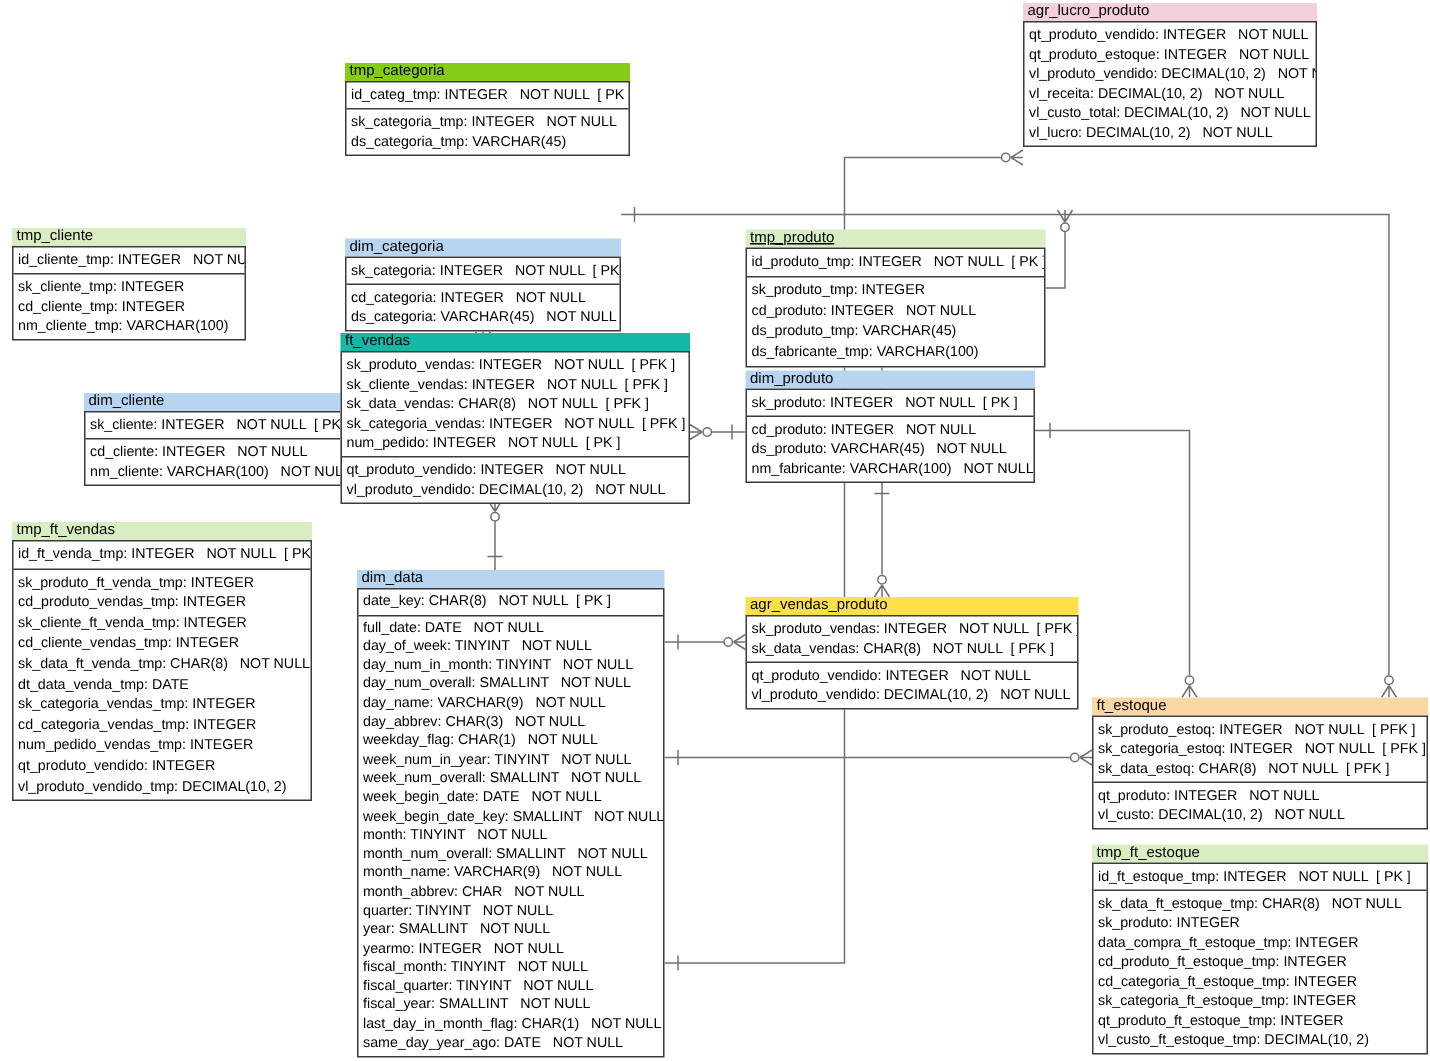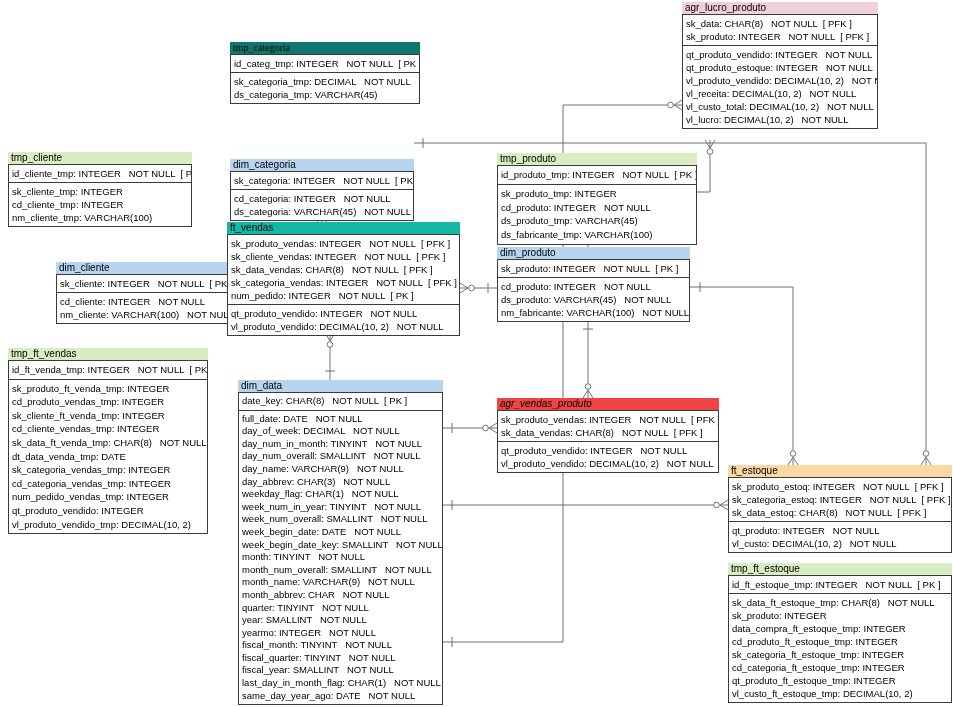--- a/index.html
+++ b/index.html
@@ -83,44 +83,44 @@
         <path d="M720,505 L728,510 M720,505 L728,505 M720,505 L728,500"></path>
       </g>
       <g stroke="#707070" fill="none" stroke-width="1">
         <path d="M690,287 H793 V450"></path>
         <path d="M700,282 L700,292"></path>
         <circle cx="793" cy="453.5" r="2.8" fill="#fff"></circle>
         <path d="M793,457 L788,465 M793,457 L793,465 M793,457 L798,465"></path>
       </g>
     </svg>
 <div class="tbl" style="left: 230px; top: 42px; width: 190px;">
-      <div class="tbl-title" style="background: #0f766e; font-family: Liberation Serif, serif;">tmp_categoria</div>
+      <div class="tbl-title" style="background: #84cc16;">tmp_categoria</div>
       <div class="tbl-box">
         <div class="sec pk">
           <div class="col-row">id_categ_tmp: INTEGER   NOT NULL  [ PK ]</div>
         </div>
         <div class="sec">
-          <div class="col-row">sk_categoria_tmp: DECIMAL   NOT NULL</div>
+          <div class="col-row">sk_categoria_tmp: INTEGER   NOT NULL</div>
           <div class="col-row">ds_categoria_tmp: VARCHAR(45)</div>
         </div>
       </div>
     </div>
     <div class="tbl" style="left: 230px; top: 112px; width: 184px;">
       <div class="tbl-title" style="background: rgb(183, 213, 240); margin-top: 47px;">dim_categoria</div>
       <div class="tbl-box">
         <div class="sec pk">
           <div class="col-row">sk_categoria: INTEGER   NOT NULL  [ PK ]</div>
         </div>
         <div class="sec">
           <div class="col-row">cd_categoria: INTEGER   NOT NULL</div>
           <div class="col-row">ds_categoria: VARCHAR(45)   NOT NULL</div>
         </div>
       </div>
     </div>
-    <div class="tbl" style="left: 8px; top: 152px; width: 184px;">
+    <div class="tbl" style="left: 8px; top: 152px; width: 156px;">
       <div class="tbl-title" style="background: rgb(217, 237, 195);">tmp_cliente</div>
       <div class="tbl-box">
         <div class="sec pk">
           <div class="col-row">id_cliente_tmp: INTEGER   NOT NULL  [ PK ]</div>
         </div>
         <div class="sec">
           <div class="col-row">sk_cliente_tmp: INTEGER</div>
           <div class="col-row">cd_cliente_tmp: INTEGER</div>
           <div class="col-row">nm_cliente_tmp: VARCHAR(100)</div>
         </div>
@@ -176,21 +176,21 @@
       </div>
     </div>
     <div class="tbl" style="left: 238px; top: 380px; width: 205px; --rh: 12.6px;">
       <div class="tbl-title" style="background: rgb(183, 213, 240);">dim_data</div>
       <div class="tbl-box">
         <div class="sec pk">
           <div class="col-row">date_key: CHAR(8)   NOT NULL  [ PK ]</div>
         </div>
         <div class="sec">
           <div class="col-row">full_date: DATE   NOT NULL</div>
-          <div class="col-row">day_of_week: DECIMAL   NOT NULL</div>
+          <div class="col-row">day_of_week: TINYINT   NOT NULL</div>
           <div class="col-row">day_num_in_month: TINYINT   NOT NULL</div>
           <div class="col-row">day_num_overall: SMALLINT   NOT NULL</div>
           <div class="col-row">day_name: VARCHAR(9)   NOT NULL</div>
           <div class="col-row">day_abbrev: CHAR(3)   NOT NULL</div>
           <div class="col-row">weekday_flag: CHAR(1)   NOT NULL</div>
           <div class="col-row">week_num_in_year: TINYINT   NOT NULL</div>
           <div class="col-row">week_num_overall: SMALLINT   NOT NULL</div>
           <div class="col-row">week_begin_date: DATE   NOT NULL</div>
           <div class="col-row">week_begin_date_key: SMALLINT   NOT NULL</div>
           <div class="col-row">month: TINYINT   NOT NULL</div>
@@ -202,21 +202,21 @@
           <div class="col-row">yearmo: INTEGER   NOT NULL</div>
           <div class="col-row">fiscal_month: TINYINT   NOT NULL</div>
           <div class="col-row">fiscal_quarter: TINYINT   NOT NULL</div>
           <div class="col-row">fiscal_year: SMALLINT   NOT NULL</div>
           <div class="col-row">last_day_in_month_flag: CHAR(1)   NOT NULL</div>
           <div class="col-row">same_day_year_ago: DATE   NOT NULL</div>
         </div>
       </div>
     </div>
     <div class="tbl" style="left: 497px; top: 153px; width: 200px; --rh: 13.8px;">
-      <div class="tbl-title" style="background: rgb(217, 237, 195);">tmp_produto</div>
+      <div class="tbl-title" style="background: rgb(217, 237, 195); text-decoration: underline;">tmp_produto</div>
       <div class="tbl-box">
         <div class="sec pk">
           <div class="col-row">id_produto_tmp: INTEGER   NOT NULL  [ PK ]</div>
         </div>
         <div class="sec">
           <div class="col-row">sk_produto_tmp: INTEGER</div>
           <div class="col-row">cd_produto: INTEGER   NOT NULL</div>
           <div class="col-row">ds_produto_tmp: VARCHAR(45)</div>
           <div class="col-row">ds_fabricante_tmp: VARCHAR(100)</div>
         </div>
@@ -231,36 +231,32 @@
         <div class="sec">
           <div class="col-row">cd_produto: INTEGER   NOT NULL</div>
           <div class="col-row">ds_produto: VARCHAR(45)   NOT NULL</div>
           <div class="col-row">nm_fabricante: VARCHAR(100)   NOT NULL</div>
         </div>
       </div>
     </div>
     <div class="tbl" style="left: 682px; top: 2px; width: 196px;">
       <div class="tbl-title" style="background: rgb(242, 207, 221);">agr_lucro_produto</div>
       <div class="tbl-box">
-        <div class="sec pk">
-          <div class="col-row">sk_data: CHAR(8)   NOT NULL  [ PFK ]</div>
-          <div class="col-row">sk_produto: INTEGER   NOT NULL  [ PFK ]</div>
-        </div>
         <div class="sec">
           <div class="col-row">qt_produto_vendido: INTEGER   NOT NULL</div>
           <div class="col-row">qt_produto_estoque: INTEGER   NOT NULL</div>
           <div class="col-row">vl_produto_vendido: DECIMAL(10, 2)   NOT NULL</div>
           <div class="col-row">vl_receita: DECIMAL(10, 2)   NOT NULL</div>
           <div class="col-row">vl_custo_total: DECIMAL(10, 2)   NOT NULL</div>
           <div class="col-row">vl_lucro: DECIMAL(10, 2)   NOT NULL</div>
         </div>
       </div>
     </div>
     <div class="tbl" style="left: 497px; top: 398px; width: 222px;">
-      <div class="tbl-title" style="background: #ef4444; font-style: italic;">agr_vendas_produto</div>
+      <div class="tbl-title" style="background: #fde047;">agr_vendas_produto</div>
       <div class="tbl-box">
         <div class="sec pk">
           <div class="col-row">sk_produto_vendas: INTEGER   NOT NULL  [ PFK ]</div>
           <div class="col-row">sk_data_vendas: CHAR(8)   NOT NULL  [ PFK ]</div>
         </div>
         <div class="sec">
           <div class="col-row">qt_produto_vendido: INTEGER   NOT NULL</div>
           <div class="col-row">vl_produto_vendido: DECIMAL(10, 2)   NOT NULL</div>
         </div>
       </div>
@@ -283,20 +279,20 @@
       <div class="tbl-title" style="background: rgb(217, 237, 195);">tmp_ft_estoque</div>
       <div class="tbl-box">
         <div class="sec pk">
           <div class="col-row">id_ft_estoque_tmp: INTEGER   NOT NULL  [ PK ]</div>
         </div>
         <div class="sec">
           <div class="col-row">sk_data_ft_estoque_tmp: CHAR(8)   NOT NULL</div>
           <div class="col-row">sk_produto: INTEGER</div>
           <div class="col-row">data_compra_ft_estoque_tmp: INTEGER</div>
           <div class="col-row">cd_produto_ft_estoque_tmp: INTEGER</div>
+          <div class="col-row">cd_categoria_ft_estoque_tmp: INTEGER</div>
           <div class="col-row">sk_categoria_ft_estoque_tmp: INTEGER</div>
-          <div class="col-row">cd_categoria_ft_estoque_tmp: INTEGER</div>
           <div class="col-row">qt_produto_ft_estoque_tmp: INTEGER</div>
           <div class="col-row">vl_custo_ft_estoque_tmp: DECIMAL(10, 2)</div>
         </div>
       </div>
     </div>
   </div>
 
 </body></html>

